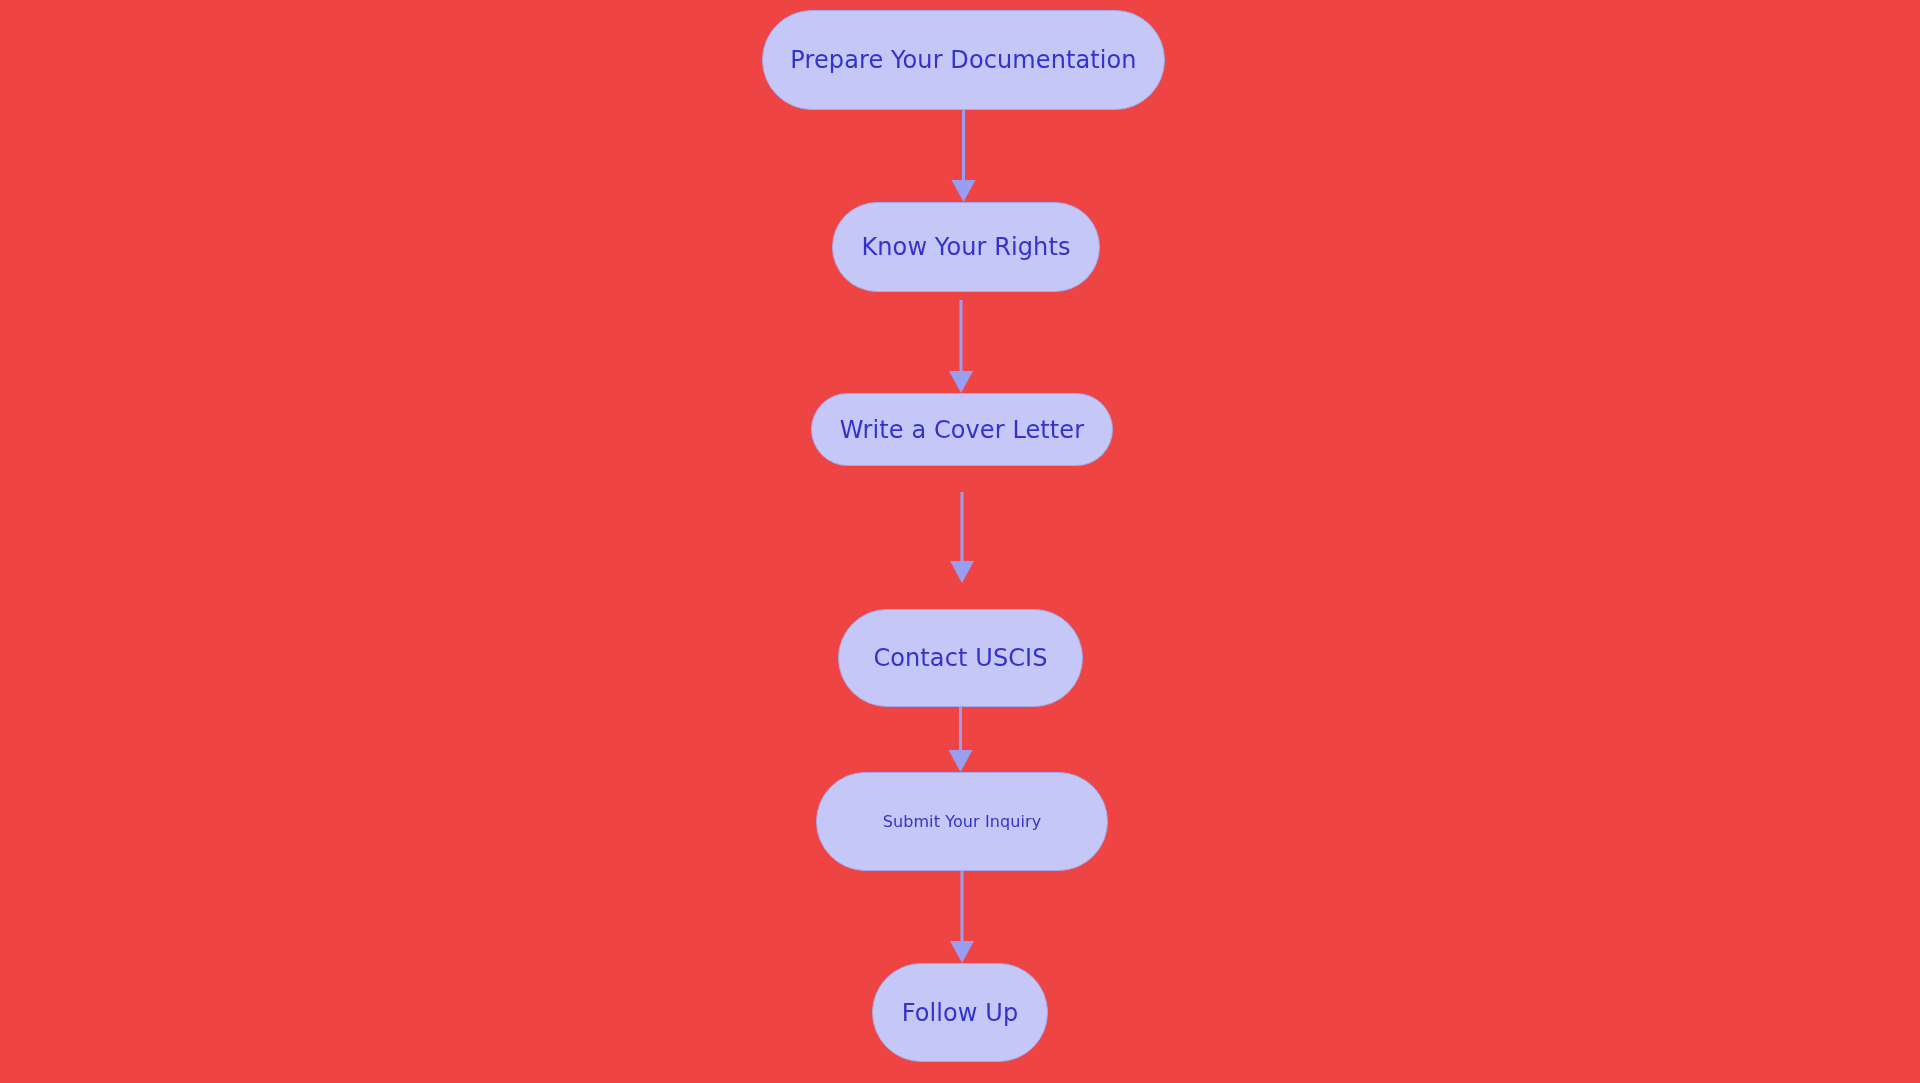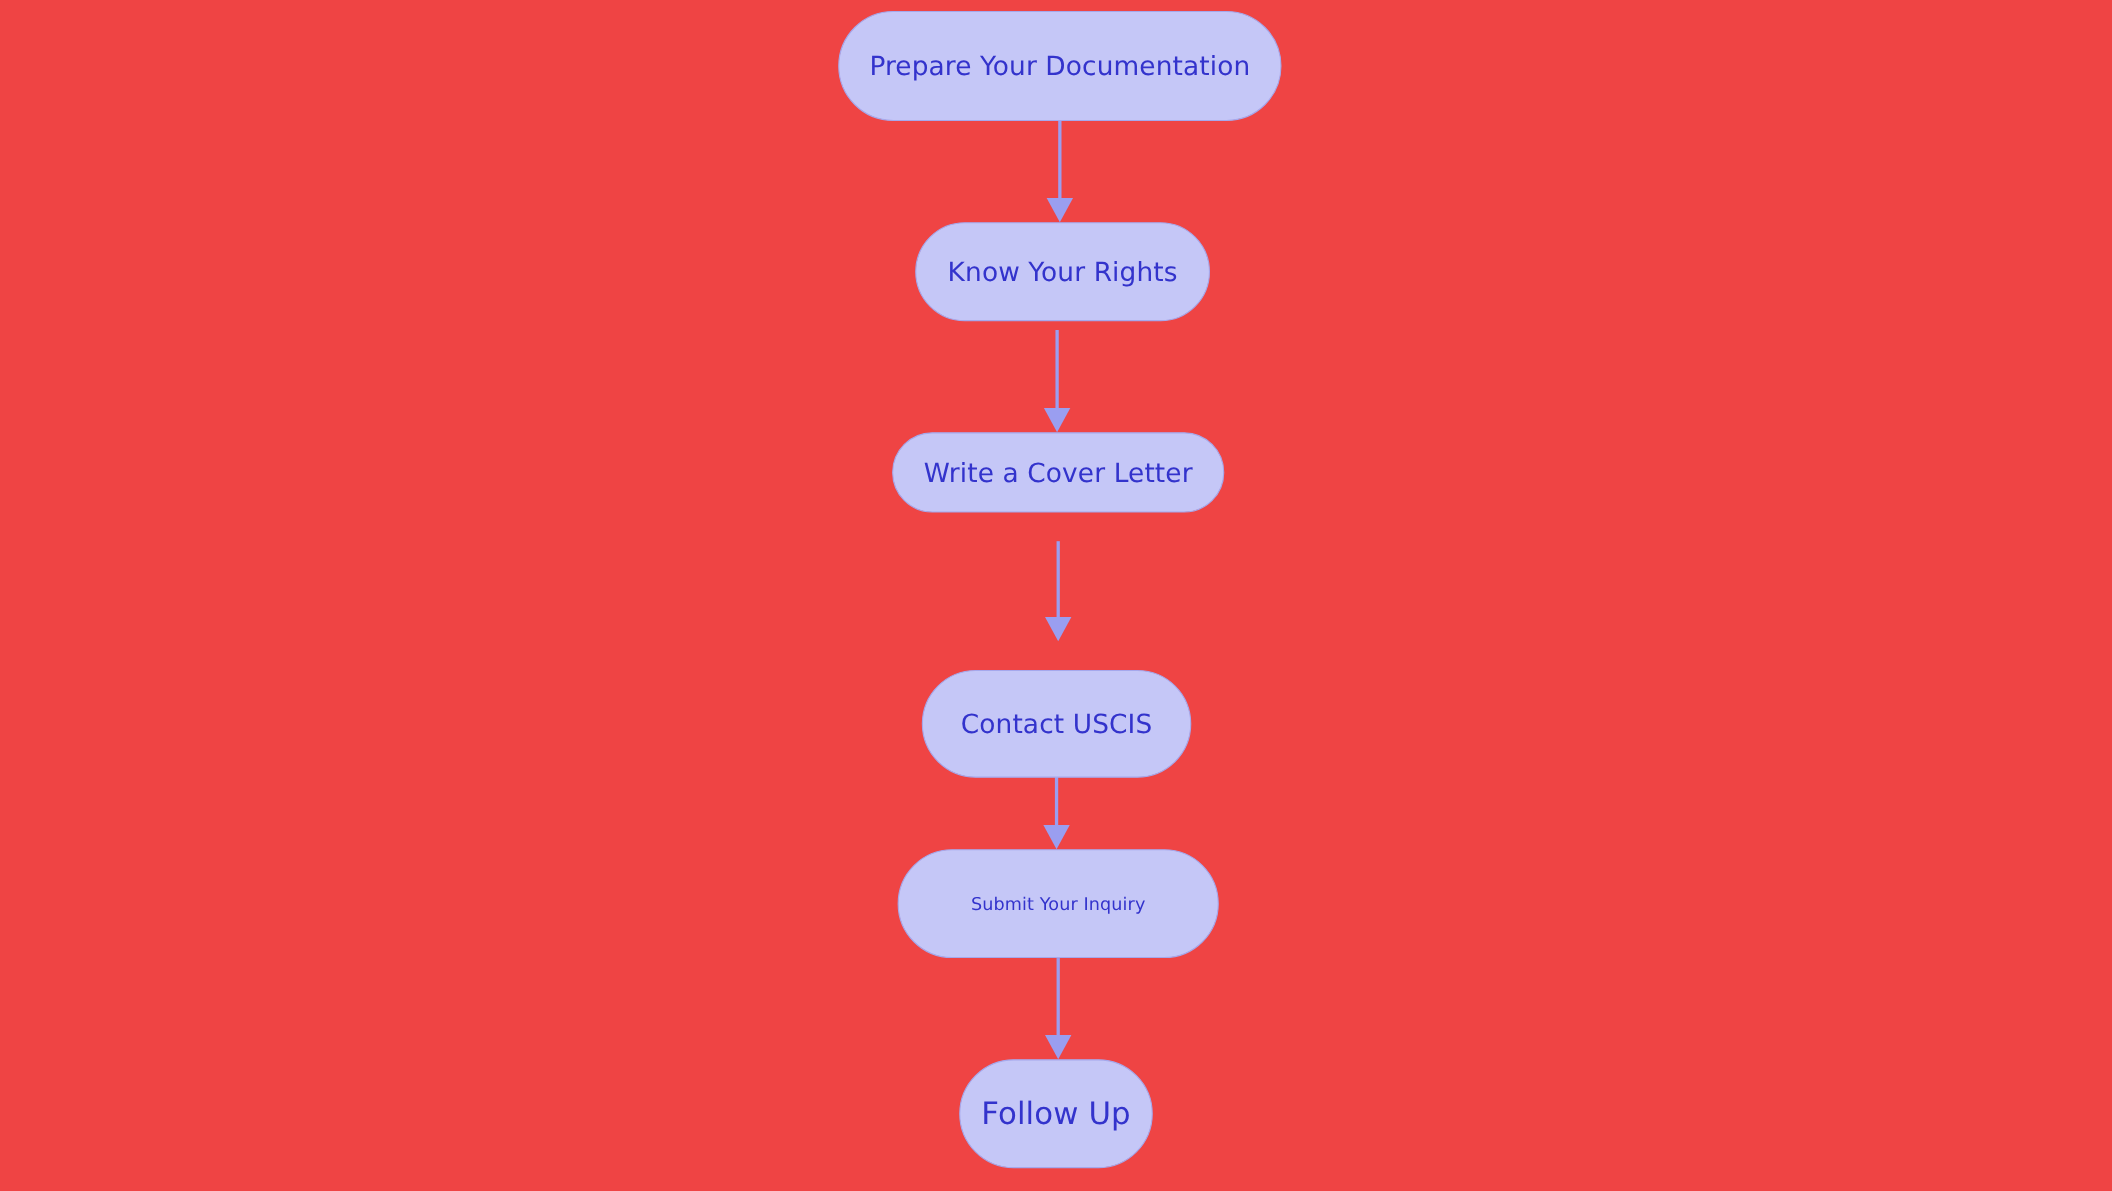--- a/index.html
+++ b/index.html
@@ -87,17 +87,17 @@
       <div class="node-shape" style="left: 811px; top: 393px; width: 302px; height: 73px; background: rgb(197, 199, 247); border-color: rgb(165, 168, 236);">
         <span class="node-label" style="color: rgb(51, 51, 204); font-size: 24px;">Write a Cover Letter</span>
       </div>
       <div class="node-shape" style="left: 838px; top: 609px; width: 245px; height: 98px; background: rgb(197, 199, 247); border-color: rgb(165, 168, 236);">
         <span class="node-label" style="color: rgb(51, 51, 204); font-size: 24px;">Contact USCIS</span>
       </div>
       <div class="node-shape" style="left: 816px; top: 772px; width: 292px; height: 99px; background: rgb(197, 199, 247); border-color: rgb(165, 168, 236);">
         <span class="node-label" style="color: rgb(51, 51, 204); font-size: 16px;">Submit Your Inquiry</span>
       </div>
       <div class="node-shape" style="left: 872px; top: 963px; width: 176px; height: 99px; background: rgb(197, 199, 247); border-color: rgb(165, 168, 236);">
-        <span class="node-label" style="color: rgb(51, 51, 204); font-size: 28px;">Follow Up</span>
+        <span class="node-label" style="color: rgb(51, 51, 204); font-size: 24px;">Follow Up</span>
       </div>
     </div>
 
 </div>
 
 </body></html>

